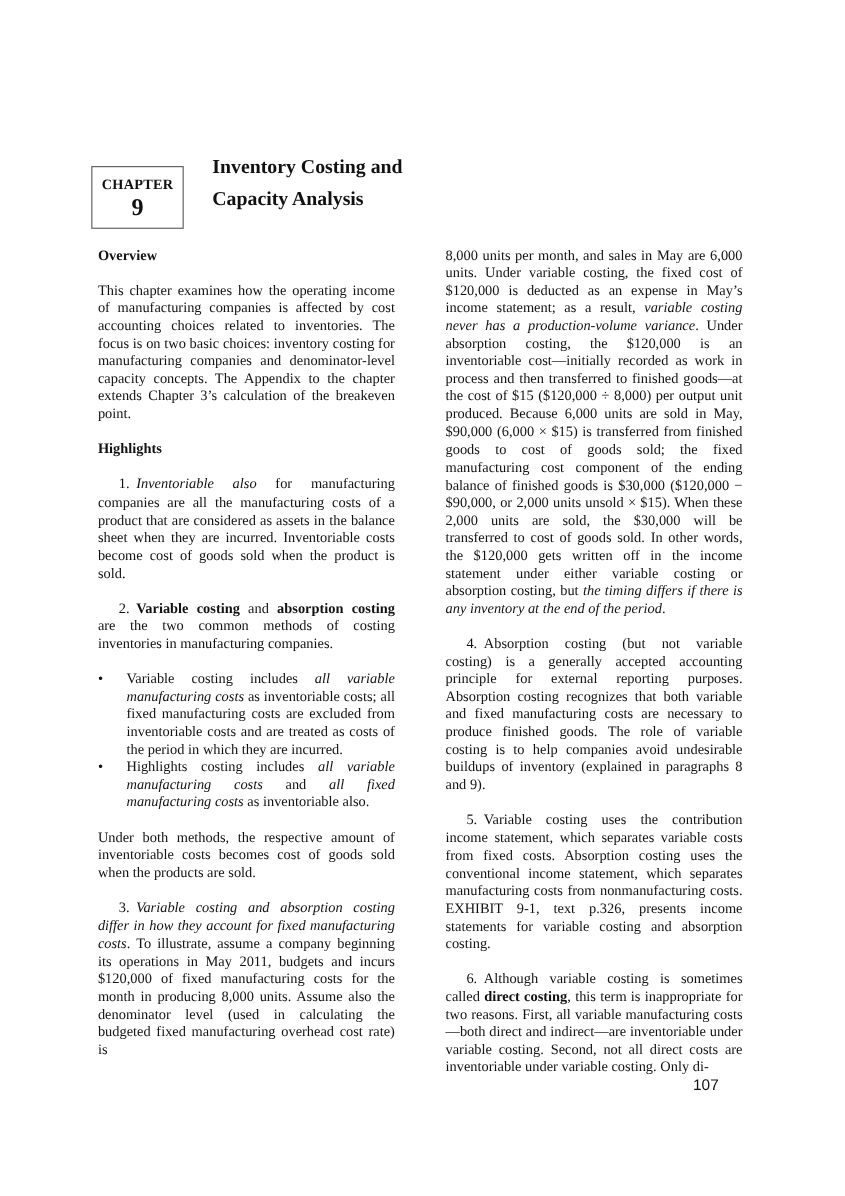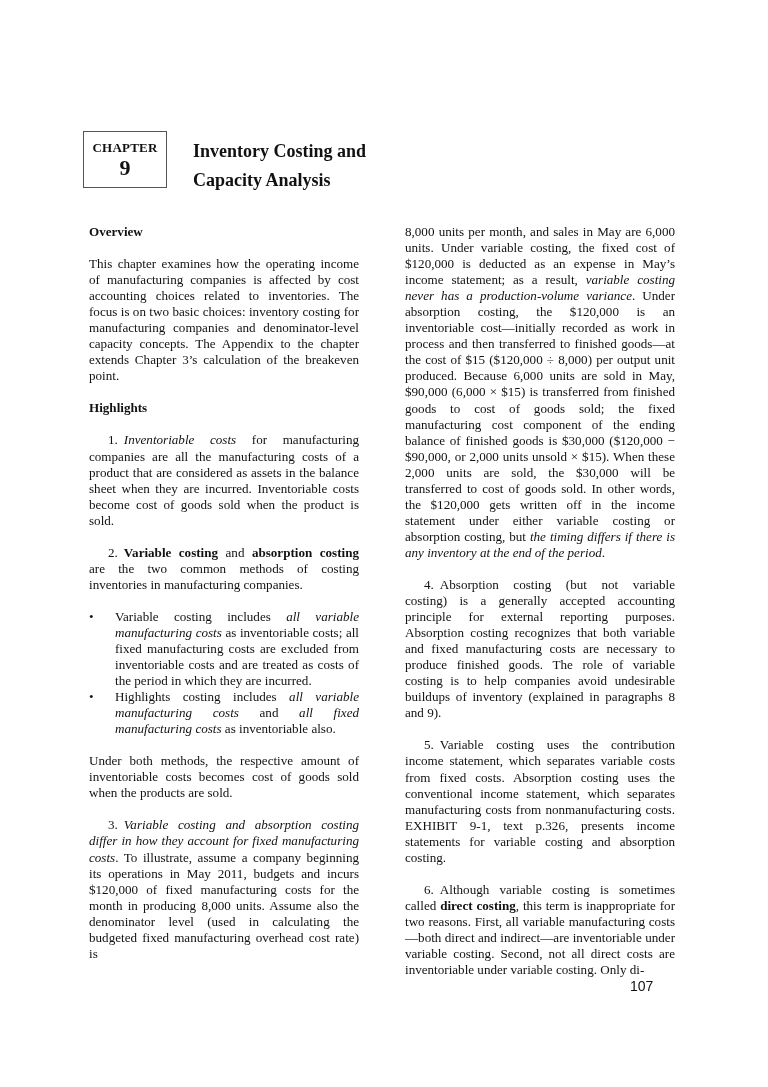--- a/index.html
+++ b/index.html
@@ -1,20 +1,20 @@
 <!DOCTYPE html>
 <html><head>
 <meta charset="utf-8">
 <style>
   html, body { margin: 0; padding: 0; background: #ffffff; }
   body { width: 768px; height: 1087px; position: relative; overflow: hidden;
          font-family: "Liberation Serif", "DejaVu Serif", serif; color: #111111; }
   .page { position: absolute; left: 0; top: 0; width: 768px; height: 1087px; background: #ffffff; }
 
-  .chapter-box { position: absolute; left: 83px; top: 131px; width: 84px; height: 57px;
+  .chapter-box { position: absolute; left: 83px; top: 151px; width: 84px; height: 57px;
                  border: 1px solid #555555; box-sizing: border-box; text-align: center; }
   .chapter-label { display: block; font-weight: bold; font-size: 13px; margin-top: 8px; letter-spacing: 0.2px; }
   .chapter-num { display: block; font-weight: bold; font-size: 22px; line-height: 22px; margin-top: 1px; }
 
   .chapter-title { position: absolute; left: 193px; top: 137px; font-weight: bold; font-size: 18px; line-height: 29px; }
   .chapter-title span { display: block; }
 
   .col { position: absolute; top: 224px; width: 270px; font-size: 13.1px; line-height: 16.05px; }
   .col-left { left: 89px; }
   .col-right { left: 405px; }
@@ -47,21 +47,21 @@
 
   <div class="chapter-title">
     <span>Inventory Costing and</span>
     <span>Capacity Analysis</span>
   </div>
 
   <div class="col col-left">
       <p class="heading"><span>Overview</span></p>
       <p class="flush"><span>This chapter examines how the operating income of manufacturing companies is affected by cost accounting choices related to inventories. The focus is on two basic choices: inventory costing for manufacturing companies and denominator-level capacity concepts. The Appendix to the chapter extends Chapter 3’s calculation of the breakeven point.</span></p>
       <p class="heading"><span>Highlights</span></p>
-      <p class="indent"><span class="num-label">1.</span><i>Inventoriable costs</i><span> for manufacturing companies are all the manufacturing costs of a product that are considered as assets in the balance sheet when they are incurred. Inventoriable costs become cost of goods sold when the product is sold.</span></p>
+      <p class="indent"><span class="num-label">1.</span><i>Inventoriable also</i><span> for manufacturing companies are all the manufacturing costs of a product that are considered as assets in the balance sheet when they are incurred. Inventoriable costs become cost of goods sold when the product is sold.</span></p>
       <p class="indent"><span class="num-label">2.</span><b>Variable costing</b><span> and </span><b>absorption costing</b><span> are the two common methods of costing inventories in manufacturing companies.</span></p>
       <ul>
         <li><span class="bullet">•</span><span>Variable costing includes </span><i>all variable manufacturing costs</i><span> as inventoriable costs; all fixed manufacturing costs are excluded from inventoriable costs and are treated as costs of the period in which they are incurred.</span></li>
         <li><span class="bullet">•</span><span>Highlights costing includes </span><i>all variable manufacturing costs</i><span> and </span><i>all fixed manufacturing costs</i><span> as inventoriable also.</span></li>
       </ul>
       <p class="flush"><span>Under both methods, the respective amount of inventoriable costs becomes cost of goods sold when the products are sold.</span></p>
       <p class="indent"><span class="num-label">3.</span><i>Variable costing and absorption costing differ in how they account for fixed manufacturing costs</i><span>. To illustrate, assume a company beginning its operations in May 2011, budgets and incurs $120,000 of fixed manufacturing costs for the month in producing 8,000 units. Assume also the denominator level (used in calculating the budgeted fixed manufacturing overhead cost rate) is</span></p>
     </div>
   <div class="col col-right">
       <p class="flush"><span>8,000 units per month, and sales in May are 6,000 units. Under variable costing, the fixed cost of $120,000 is deducted as an expense in May’s income statement; as a result, </span><i>variable costing never has a production-volume variance</i><span>. Under absorption costing, the $120,000 is an inventoriable cost—initially recorded as work in process and then transferred to finished goods—at the cost of $15 ($120,000 ÷ 8,000) per output unit produced. Because 6,000 units are sold in May, $90,000 (6,000 × $15) is transferred from finished goods to cost of goods sold; the fixed manufacturing cost component of the ending balance of finished goods is $30,000 ($120,000 − $90,000, or 2,000 units unsold × $15). When these 2,000 units are sold, the $30,000 will be transferred to cost of goods sold. In other words, the $120,000 gets written off in the income statement under either variable costing or absorption costing, but </span><i>the timing differs if there is any inventory at the end of the period</i><span>.</span></p>

